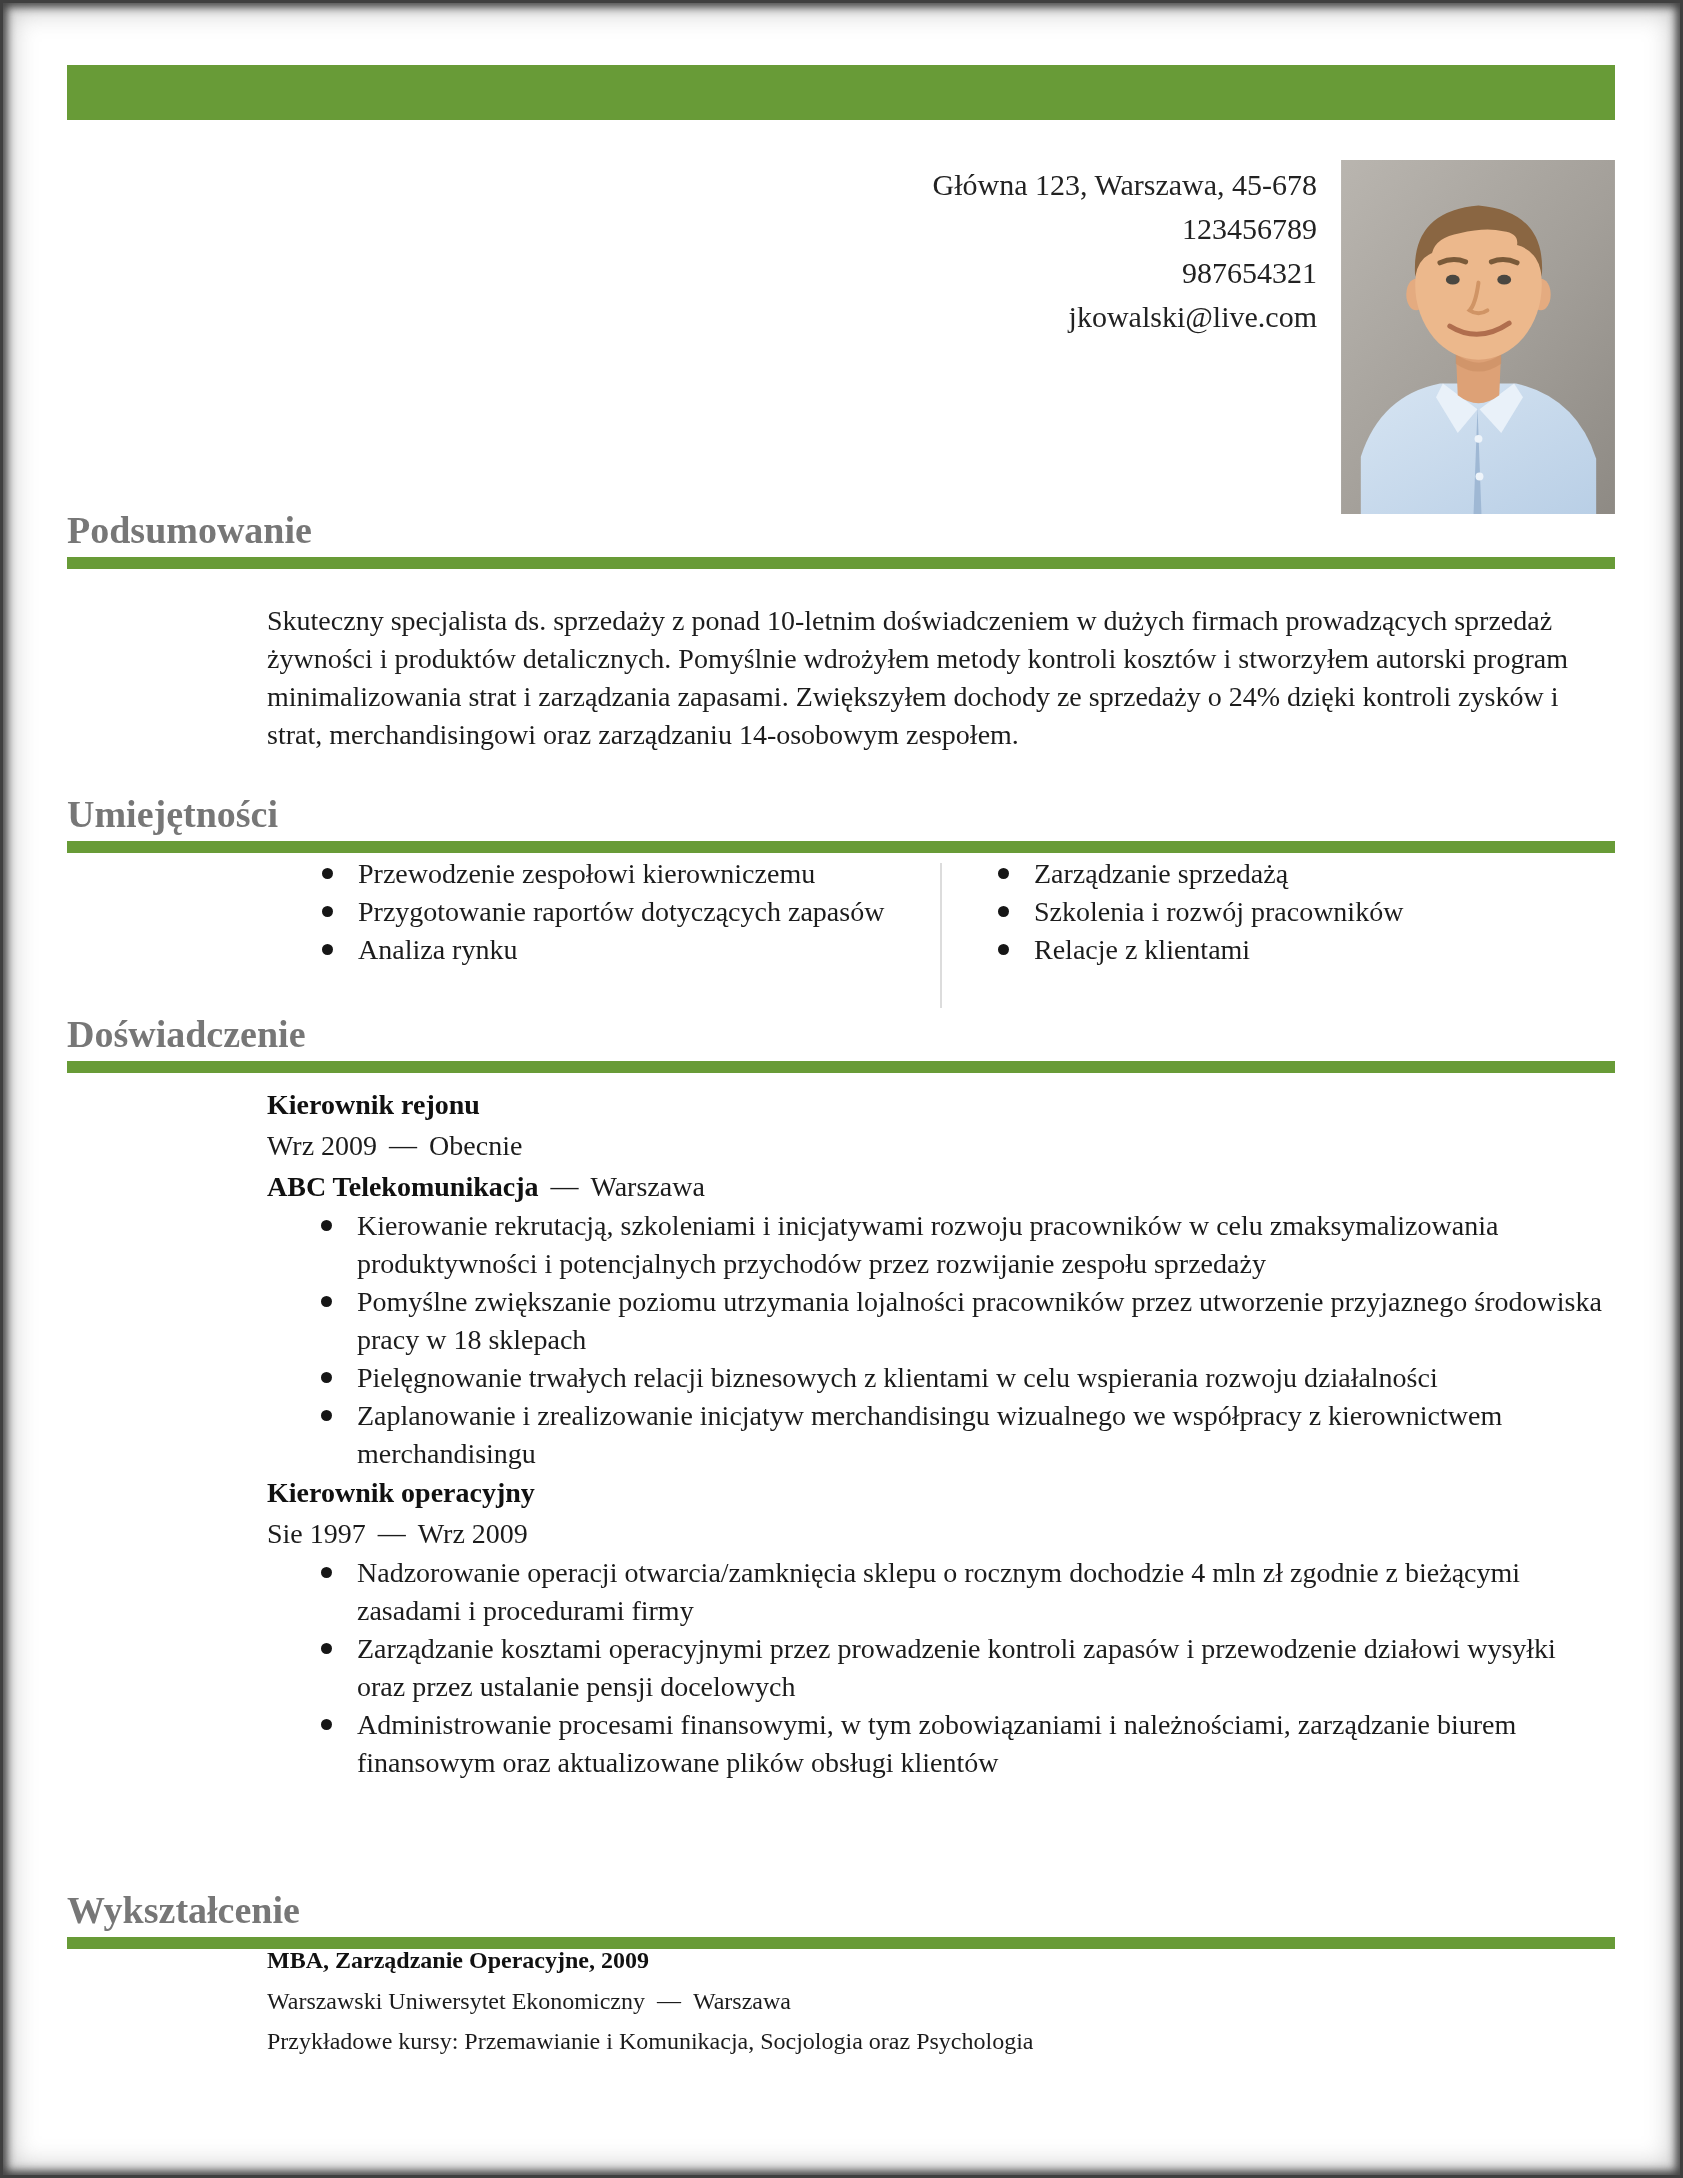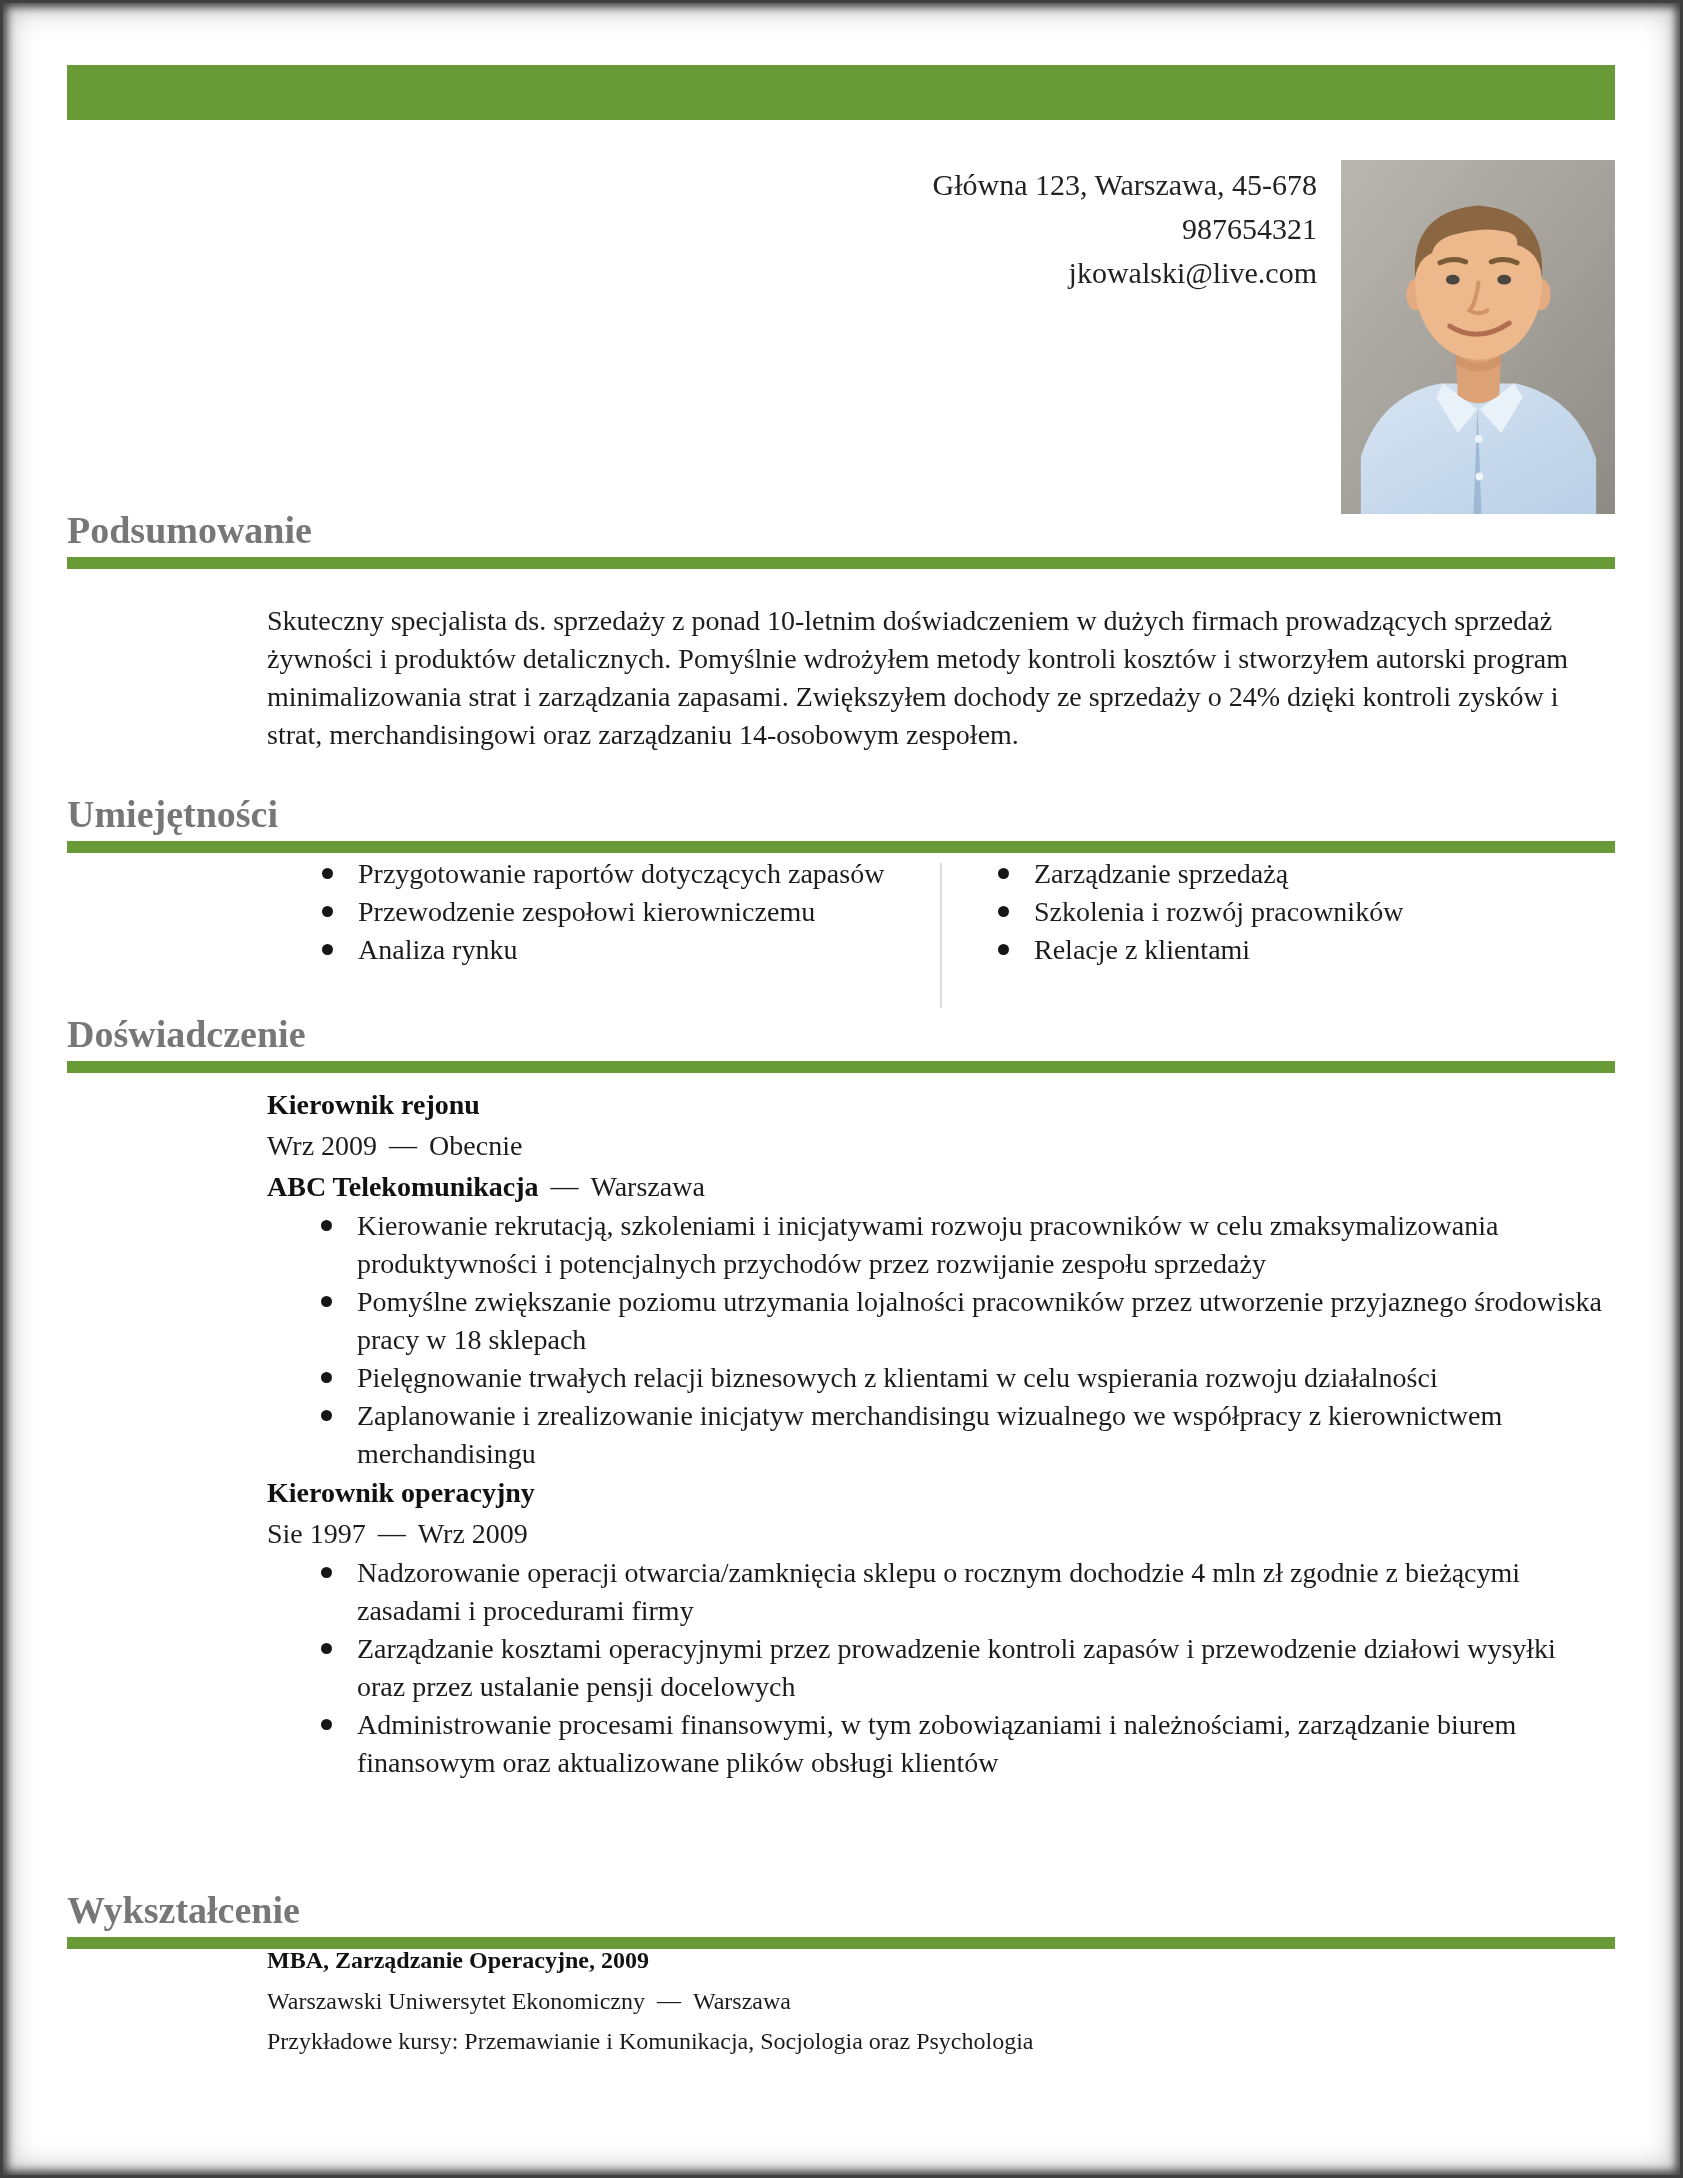--- a/index.html
+++ b/index.html
@@ -94,20 +94,21 @@
 </head>
 <body>
 
 <div class="page">
 
   <div class="top-bar"></div>
 
   <div class="header-block">
     <div class="contact">
       <div>Główna 123, Warszawa, 45-678</div>
+      <div>123456789</div>
       <div>987654321</div>
       <div>jkowalski@live.com</div>
     </div>
   </div>
 
   <div class="photo">
     <svg viewBox="0 0 277 358" xmlns="http://www.w3.org/2000/svg">
       <defs>
         <linearGradient id="bgGrad" x1="0" y1="0" x2="1" y2="1">
           <stop offset="0" stop-color="#b9b5af"></stop>
@@ -156,22 +157,22 @@
     <div class="section-bar"></div>
   </section>
   <p class="summary-text">Skuteczny specjalista ds. sprzedaży z ponad 10-letnim doświadczeniem w dużych firmach prowadzących sprzedaż żywności i produktów detalicznych. Pomyślnie wdrożyłem metody kontroli kosztów i stworzyłem autorski program minimalizowania strat i zarządzania zapasami. Zwiększyłem dochody ze sprzedaży o 24% dzięki kontroli zysków i strat, merchandisingowi oraz zarządzaniu 14-osobowym zespołem.</p>
 
   <section class="section sec-skills">
     <h2 class="section-title">Umiejętności</h2>
     <div class="section-bar"></div>
   </section>
   <div class="skills-col skills-col-1">
     <ul>
+      <li class="bullet-item">Przewodzenie zespołowi kierowniczemu</li>
       <li class="bullet-item">Przygotowanie raportów dotyczących zapasów</li>
-      <li class="bullet-item">Przewodzenie zespołowi kierowniczemu</li>
       <li class="bullet-item">Analiza rynku</li>
     </ul>
   </div>
   <div class="skills-divider"></div>
   <div class="skills-col skills-col-2">
     <ul>
       <li class="bullet-item">Zarządzanie sprzedażą</li>
       <li class="bullet-item">Szkolenia i rozwój pracowników</li>
       <li class="bullet-item">Relacje z klientami</li>
     </ul>

